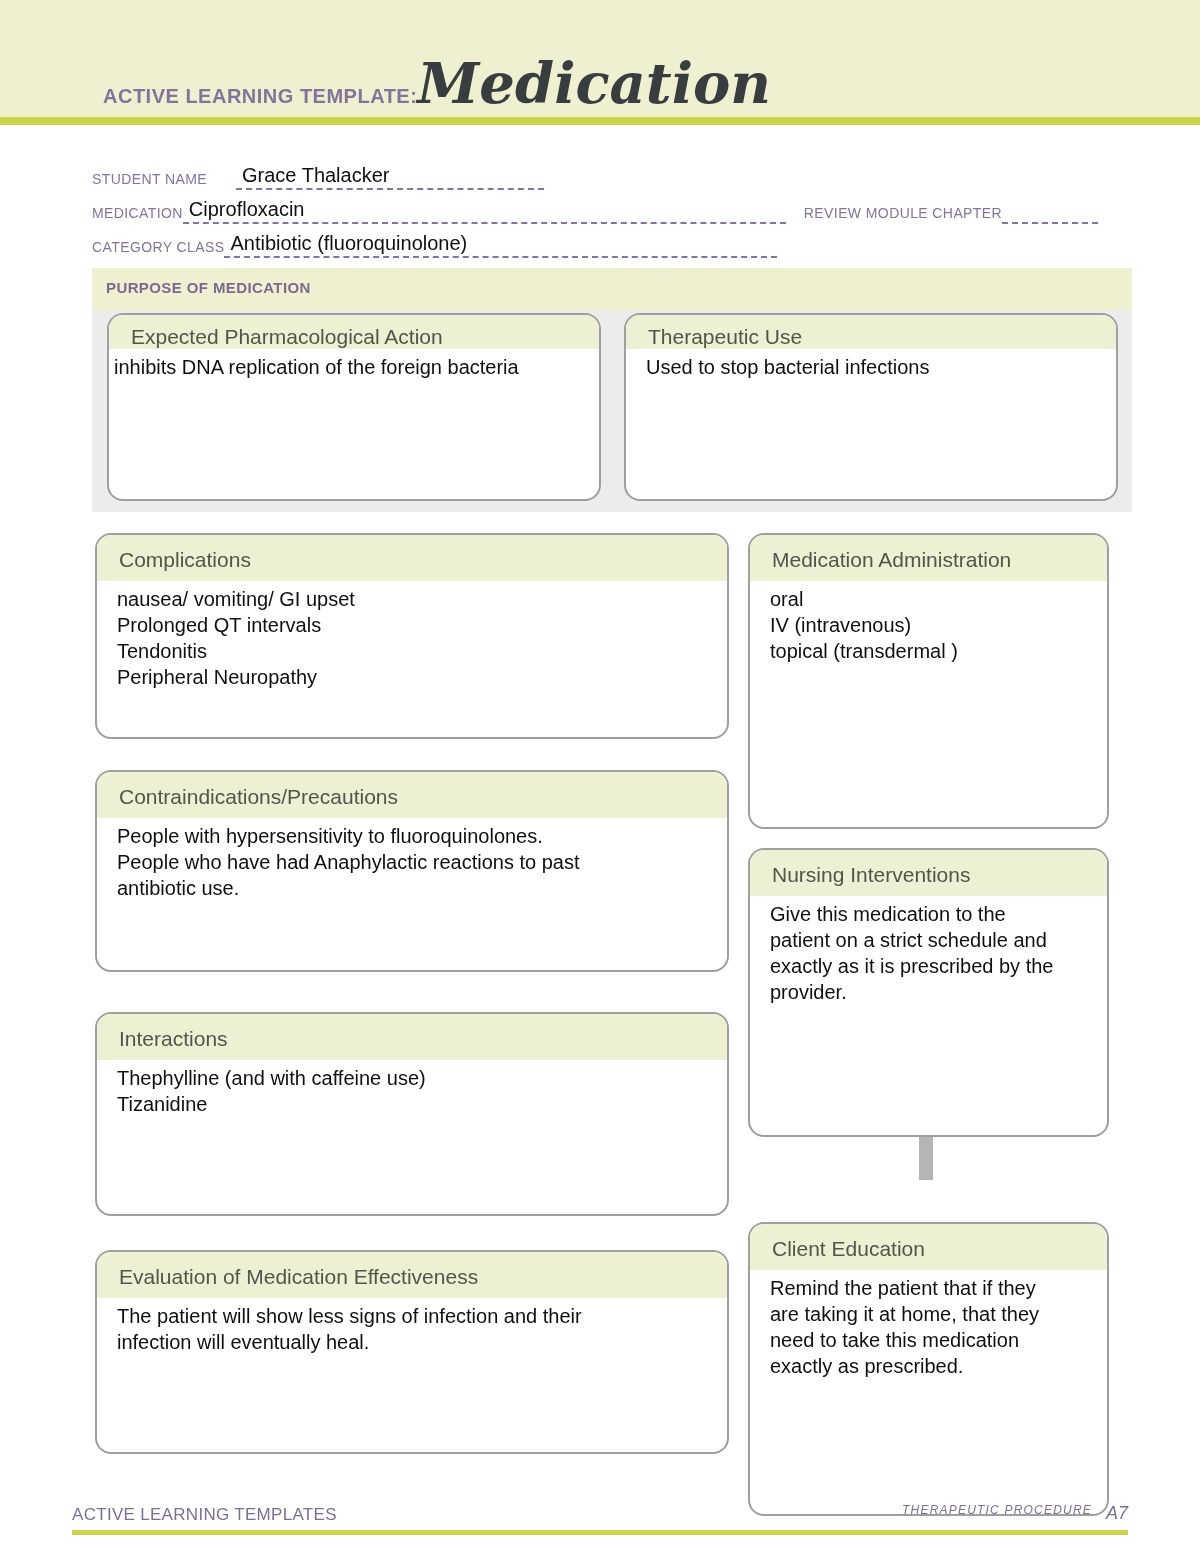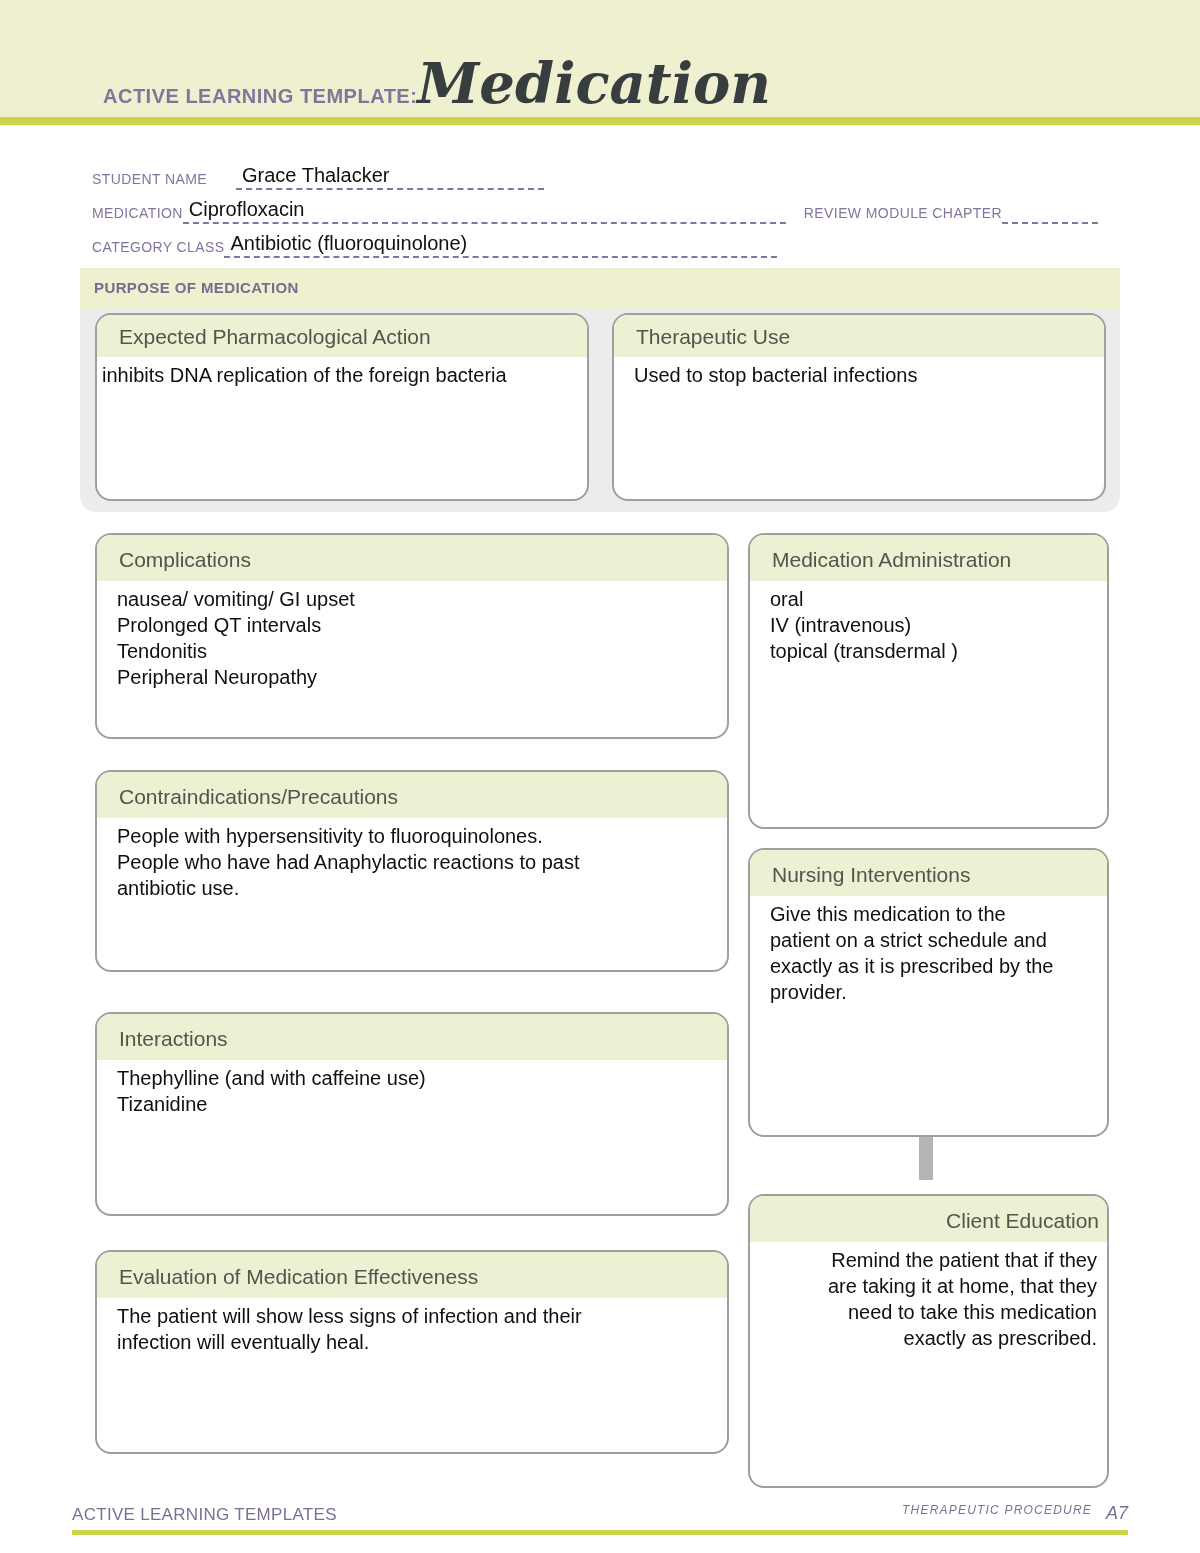--- a/index.html
+++ b/index.html
@@ -14,28 +14,28 @@
   .eyebrow{font-size:20px;font-weight:bold;color:#84739c;letter-spacing:.5px;white-space:nowrap;}
   .doc-title{font-family:"DejaVu Serif",serif;font-style:italic;font-weight:bold;
     font-size:56px;color:#383d40;line-height:1;}
   .accent-bar{position:absolute;left:0;top:117px;width:1200px;height:8px;background:#c9d44b;}
   
   .info-row{position:absolute;display:flex;align-items:flex-end;height:34px;}
   .f-label{font-size:14px;color:#84739c;letter-spacing:.4px;white-space:nowrap;padding-bottom:3px;}
   .fill{border-bottom:2px dashed #84739c;font-size:20px;color:#101010;
     padding:0 2px 1px 6px;white-space:nowrap;overflow:hidden;}
   
-  .purpose-section{position:absolute;left:80px;top:268px;width:1040px;height:244px;background:#ececec;border-radius:16px;}
+  .purpose-section{position:absolute;left:92px;top:268px;width:1040px;height:244px;background:#ececec;}
   .purpose-band{position:absolute;left:0;top:0;width:100%;height:42px;background:#eef0cf;}
   .purpose-label{position:absolute;left:14px;top:11px;font-size:15px;font-weight:bold;
     color:#7b6a8e;letter-spacing:.4px;}
   
   .card{position:absolute;background:#ffffff;border:2px solid #9f9f9f;border-radius:16px;overflow:hidden;}
-  .card-header{background:#eef0d3;padding:13px 8px 9px 22px;font-size:21px;color:#53544b;}
-  .card-header.slim{padding:10px 8px 8px 22px;}
+  .card-header{background:#eef0d3;padding:13px 22px 9px 22px;font-size:21px;color:#53544b;}
+  .card-header.slim{padding:10px 8px 0 22px;}
   .card-body{padding:5px 10px 4px 20px;font-size:20px;line-height:1.3;color:#101010;white-space:pre-line;}
   .connector{position:absolute;background:#b5b5b5;}
   
   .footer-left{position:absolute;left:72px;top:1505px;font-size:17px;color:#7d6f94;letter-spacing:.3px;}
   .footer-right{position:absolute;right:72px;top:1503px;display:flex;align-items:flex-start;gap:14px;color:#7d6f94;font-style:italic;}
   .footer-right .small{font-size:12px;letter-spacing:1.2px;}
   .footer-right .pagenum{font-size:18px;}
   .footer-line{position:absolute;left:72px;top:1530px;width:1056px;height:5px;background:#c9d44b;}
 </style>
 </head>
@@ -120,21 +120,21 @@
 provider.</div>
   </div>
 
   <div class="card" style="left:748px;top:533px;width:357px;height:292px;">
     <div class="card-header">Medication Administration</div>
     <div class="card-body">oral
 IV (intravenous)
 topical (transdermal )</div>
   </div>
 
-  <div class="card" style="left:748px;top:1194px;width:357px;height:290px;text-align:right;">
+  <div class="card" style="left:748px;top:1222px;width:357px;height:290px;">
     <div class="card-header">Client Education</div>
     <div class="card-body">Remind the patient that if they
 are taking it at home, that they
 need to take this medication
 exactly as prescribed.</div>
   </div>
 
   <div class="footer-left">ACTIVE LEARNING TEMPLATES</div>
   <div class="footer-right">
     <span class="small">THERAPEUTIC PROCEDURE</span>

